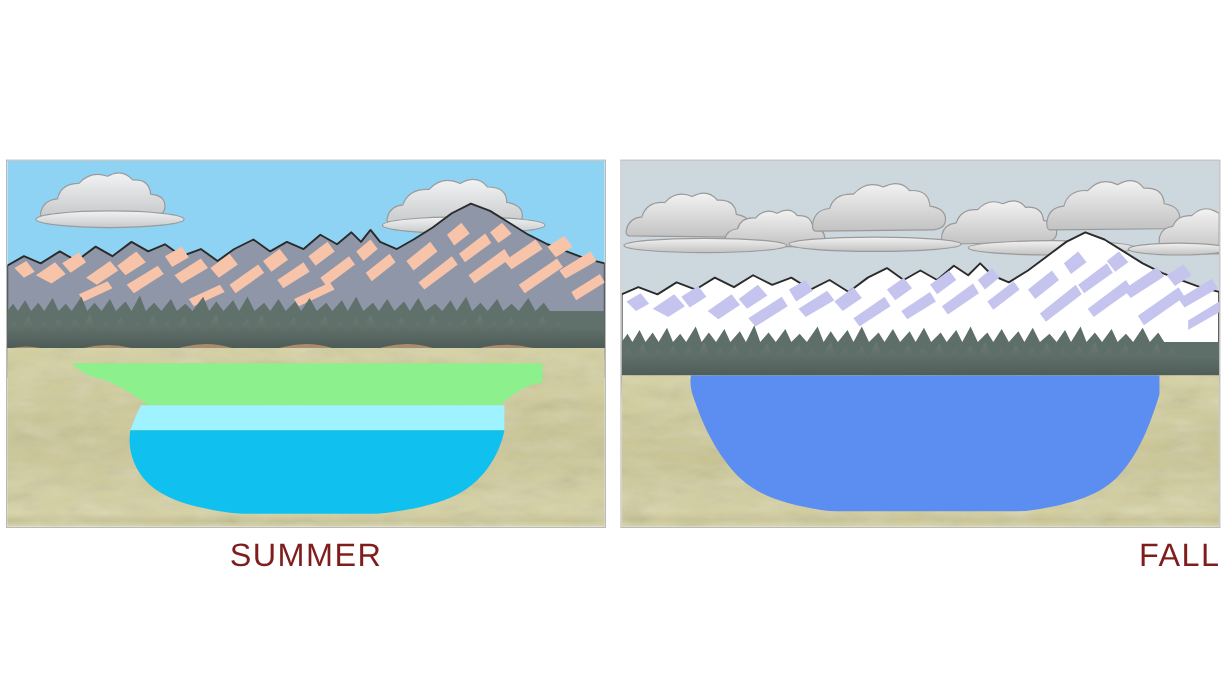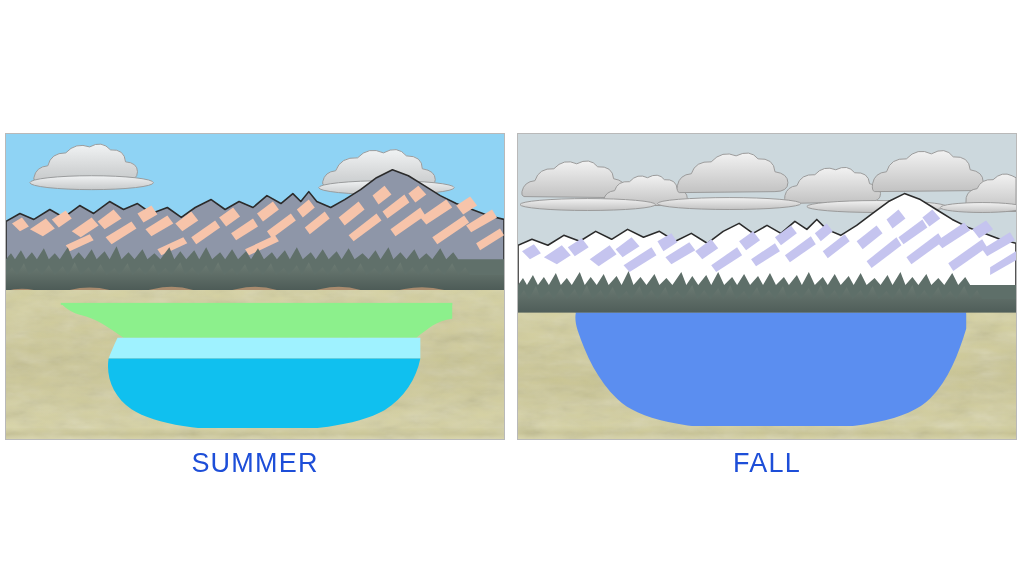--- a/index.html
+++ b/index.html
@@ -45,25 +45,25 @@
   }
 
   .season-caption {
     position: absolute;
     top: 448px;
     width: 500px;
     text-align: center;
     font-family: "Liberation Sans", sans-serif;
     font-size: 27px;
     letter-spacing: 1.2px;
-    color: #1d4ed8;
+    color: #7f1d1d;
     font-weight: 400;
   }
   #caption-summer { left: 5px; }
-  #caption-fall   { left: 517px; }
+  #caption-fall   { left: 517px; text-align: right; }
 </style>
 </head>
 <body>
 
 <div id="stage">
 
   <div class="panel" id="panel-summer">
     <svg class="scene-svg" viewBox="0 0 500 307" preserveAspectRatio="none">
       <defs>
         <linearGradient id="cloudGradS" x1="0" y1="0" x2="0" y2="1">

